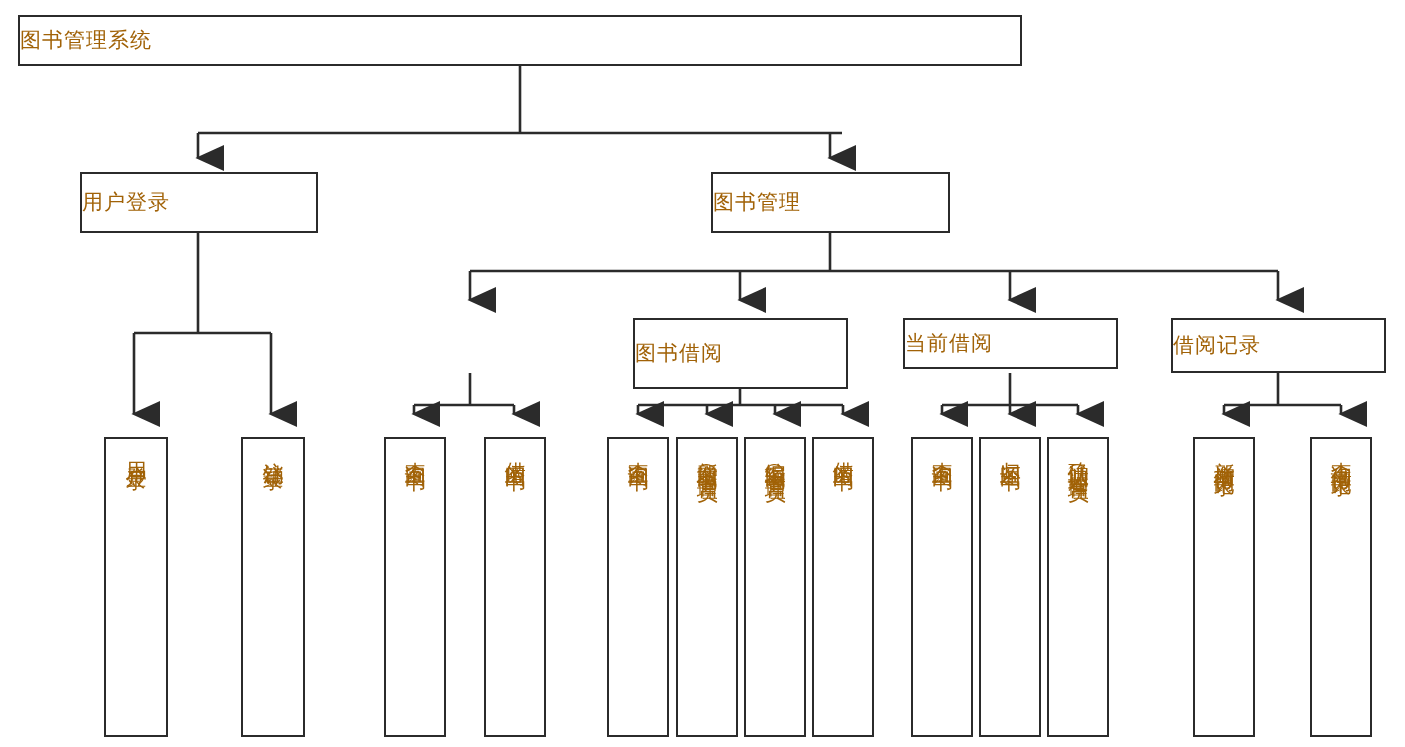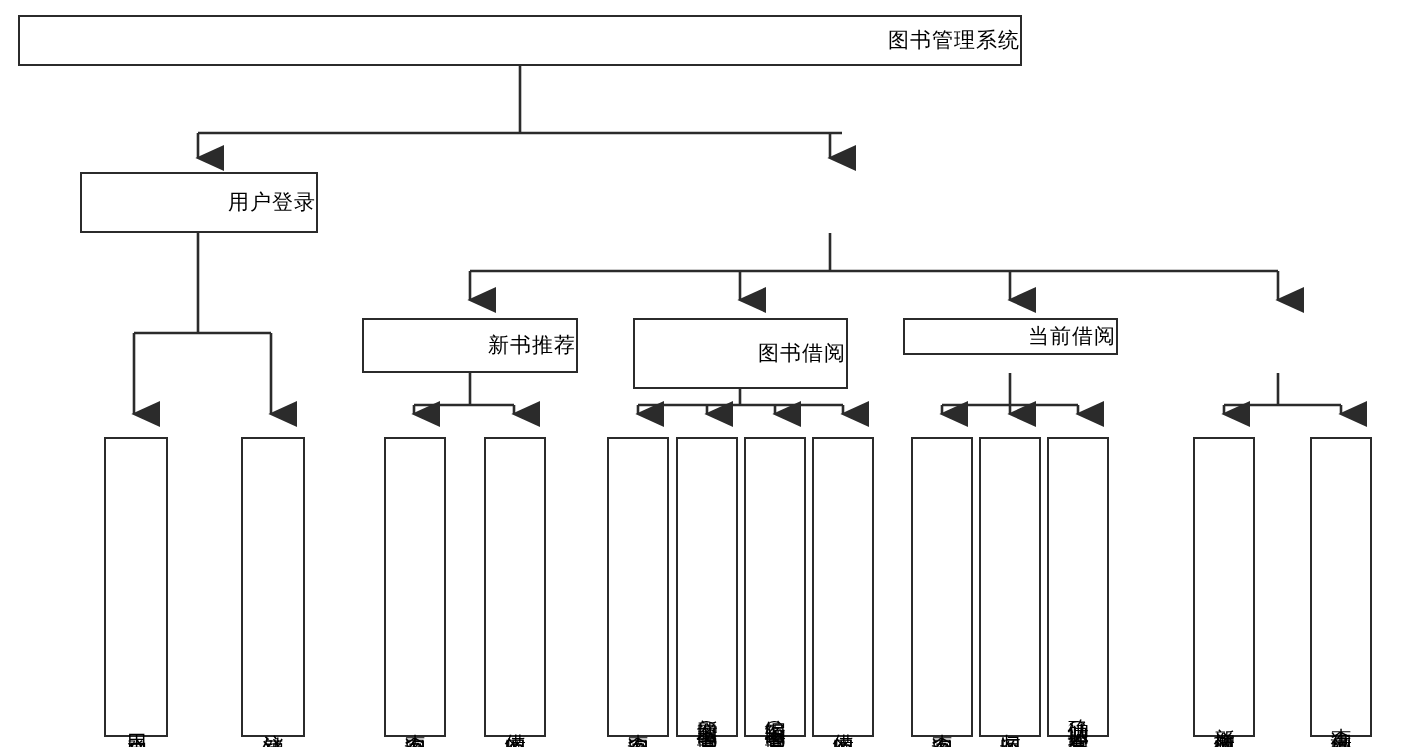--- a/index.html
+++ b/index.html
@@ -26,22 +26,22 @@
     height: 747px;
     pointer-events: none;
   }
   .node {
     position: absolute;
     box-sizing: border-box;
     background: #ffffff;
     border: 2px solid #2b2b2b;
     display: flex;
     align-items: center;
-    justify-content: flex-end;
-    color: #000000;
+    justify-content: flex-start;
+    color: #a16207;
     z-index: 2;
   }
   .node.horiz {
     font-size: 21px;
     line-height: 1.2;
     letter-spacing: 1px;
     white-space: nowrap;
   }
   .node.vert {
     writing-mode: vertical-rl;
@@ -128,29 +128,32 @@
     </g>
   </svg>
 
   <div class="node horiz" style="left:18px; top:15px; width:1004px; height:51px;">
     <span>图书管理系统</span>
   </div>
 
   <div class="node horiz" style="left:80px; top:172px; width:238px; height:61px;">
     <span>用户登录</span>
   </div>
+  <div class="node horiz" style="left:711px; top:172px; width:239px; height:61px;">
+    <span>图书管理</span>
+  </div>
 
-  <div class="node horiz" style="left:362px; top:318px; width:216px; height:55px;">
-    <span>新书推荐</span>
-  </div>
   <div class="node horiz" style="left:633px; top:318px; width:215px; height:71px;">
     <span>图书借阅</span>
   </div>
-  <div class="node horiz" style="left:903px; top:318px; width:215px; height:37px;">
+  <div class="node horiz" style="left:903px; top:318px; width:215px; height:51px;">
     <span>当前借阅</span>
+  </div>
+  <div class="node horiz" style="left:1171px; top:318px; width:215px; height:55px;">
+    <span>借阅记录</span>
   </div>
 
   <div class="node vert" style="left:104px; top:437px; width:64px; height:300px;">
     <span class="vlabel">用户登录</span>
   </div>
   <div class="node vert" style="left:241px; top:437px; width:64px; height:300px;">
     <span class="vlabel">注销登录</span>
   </div>
 
   <div class="node vert" style="left:384px; top:437px; width:62px; height:300px;">

